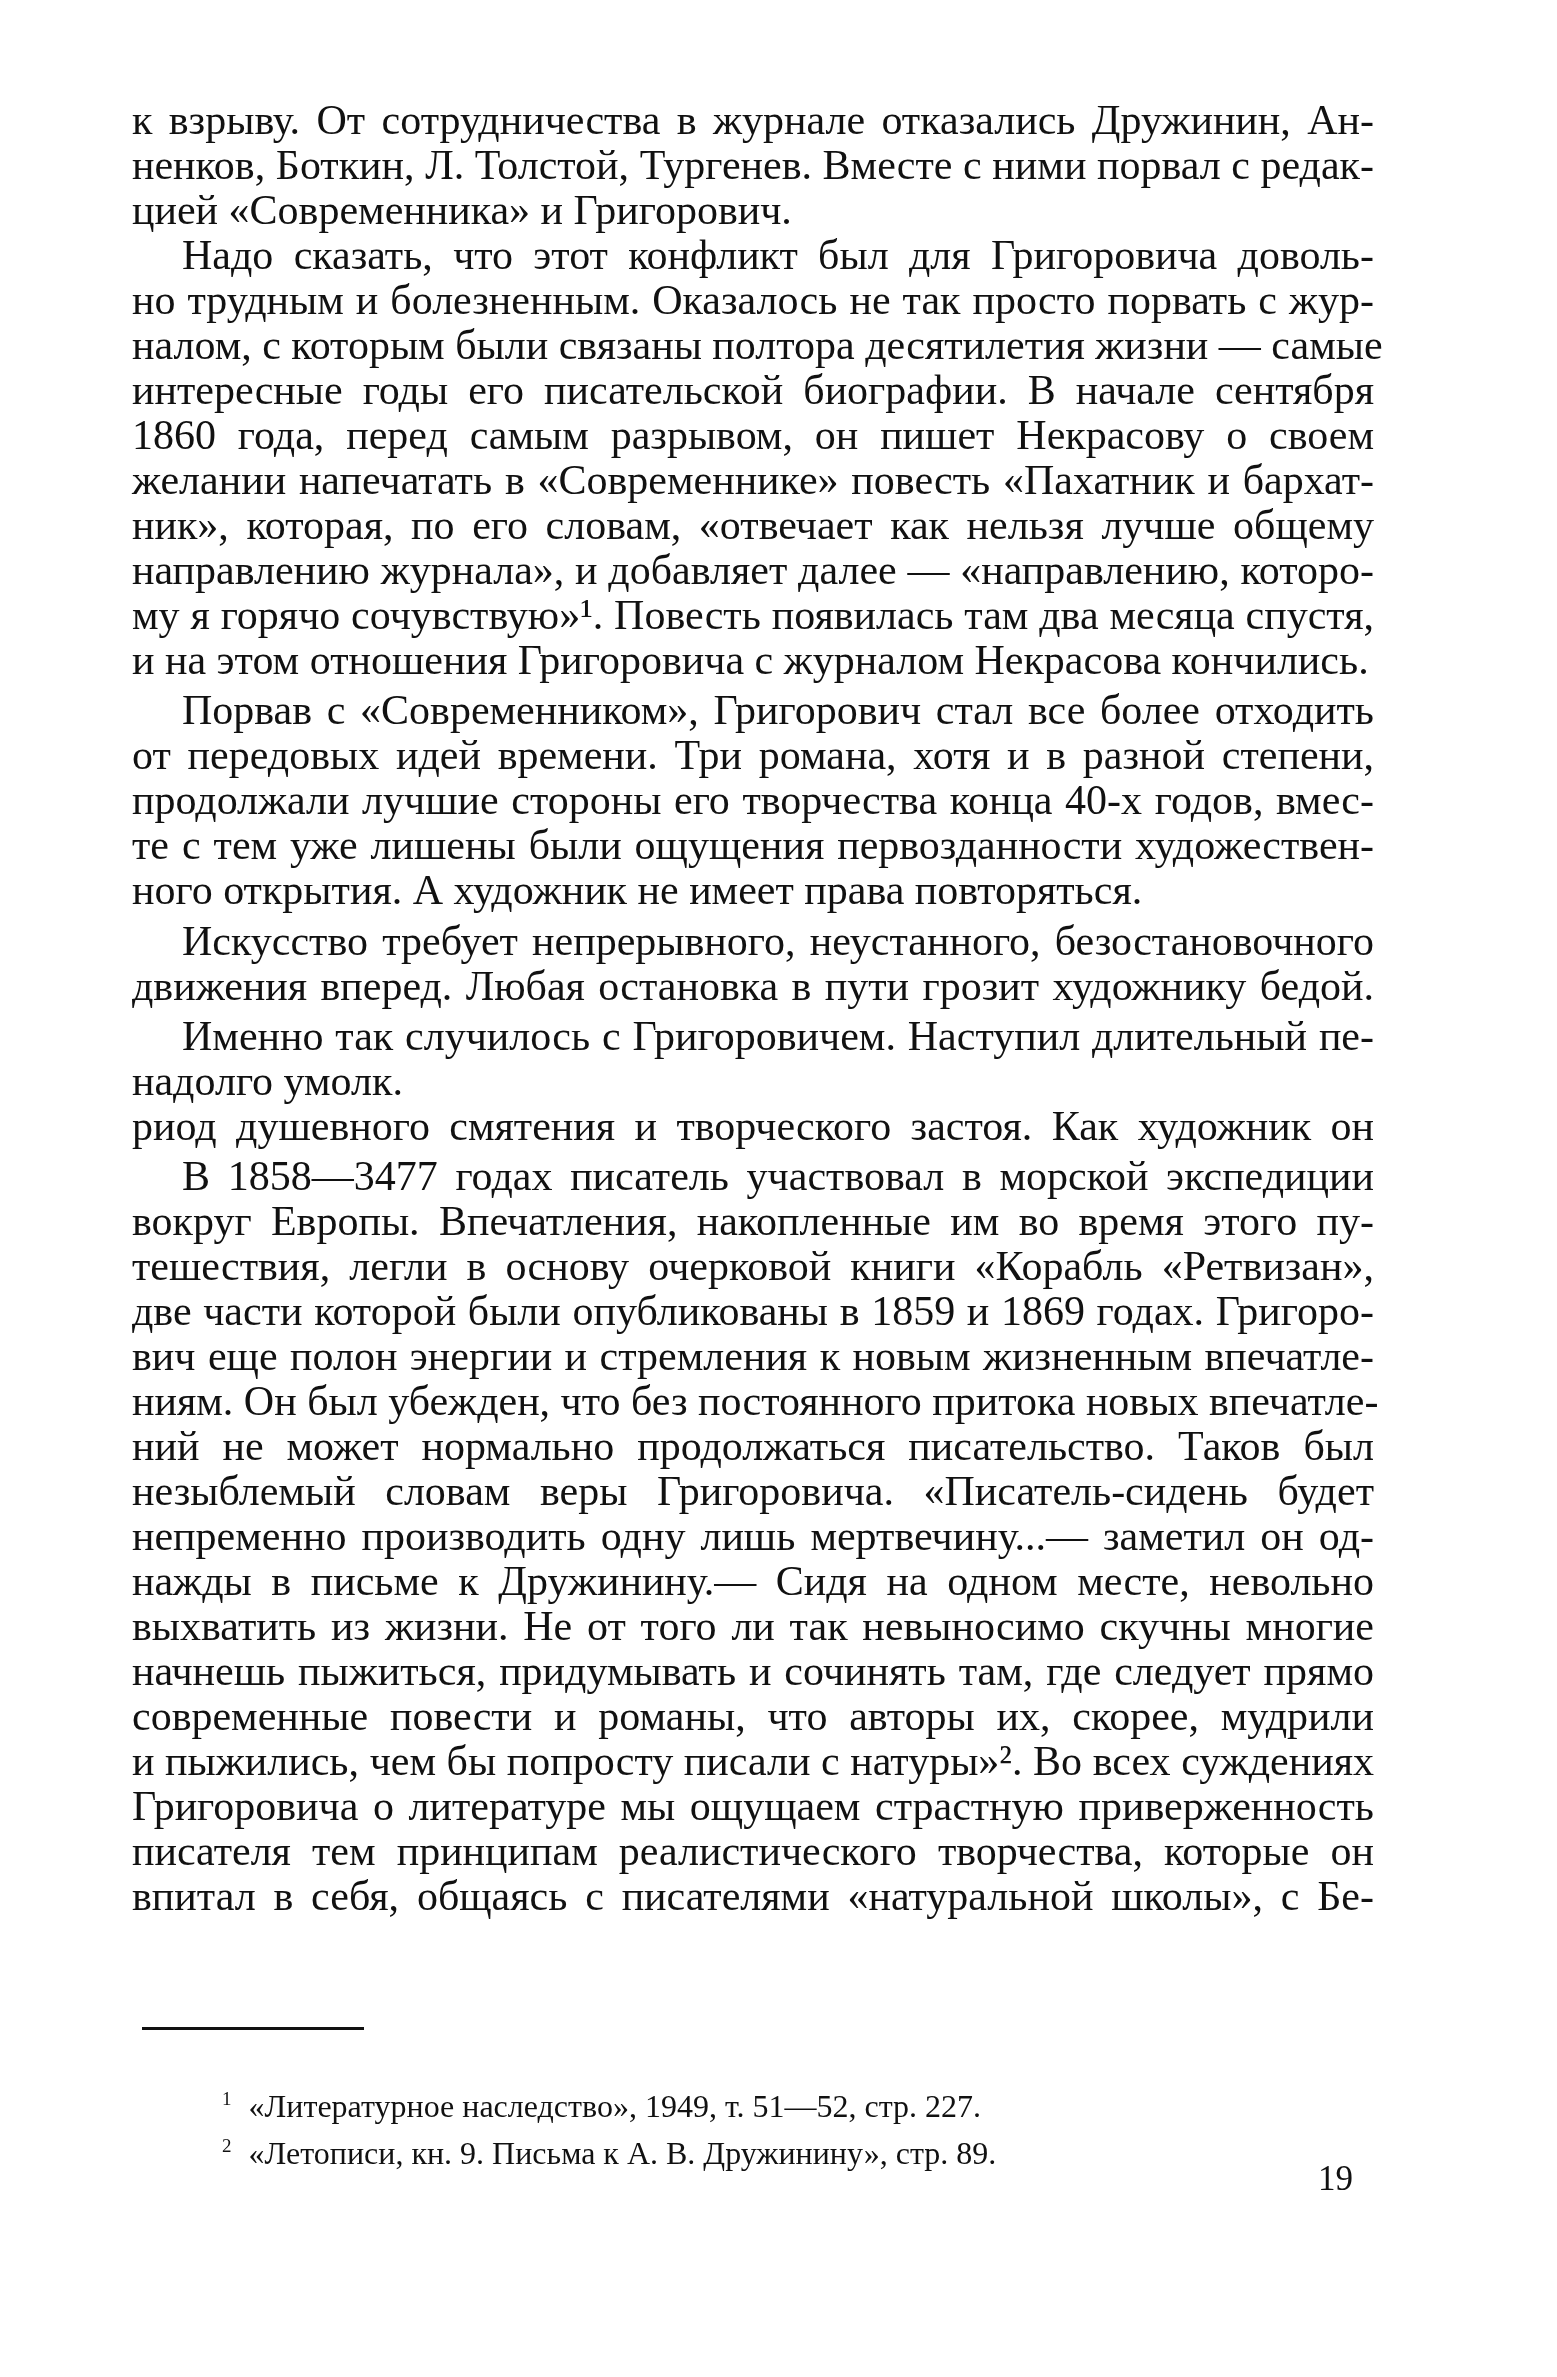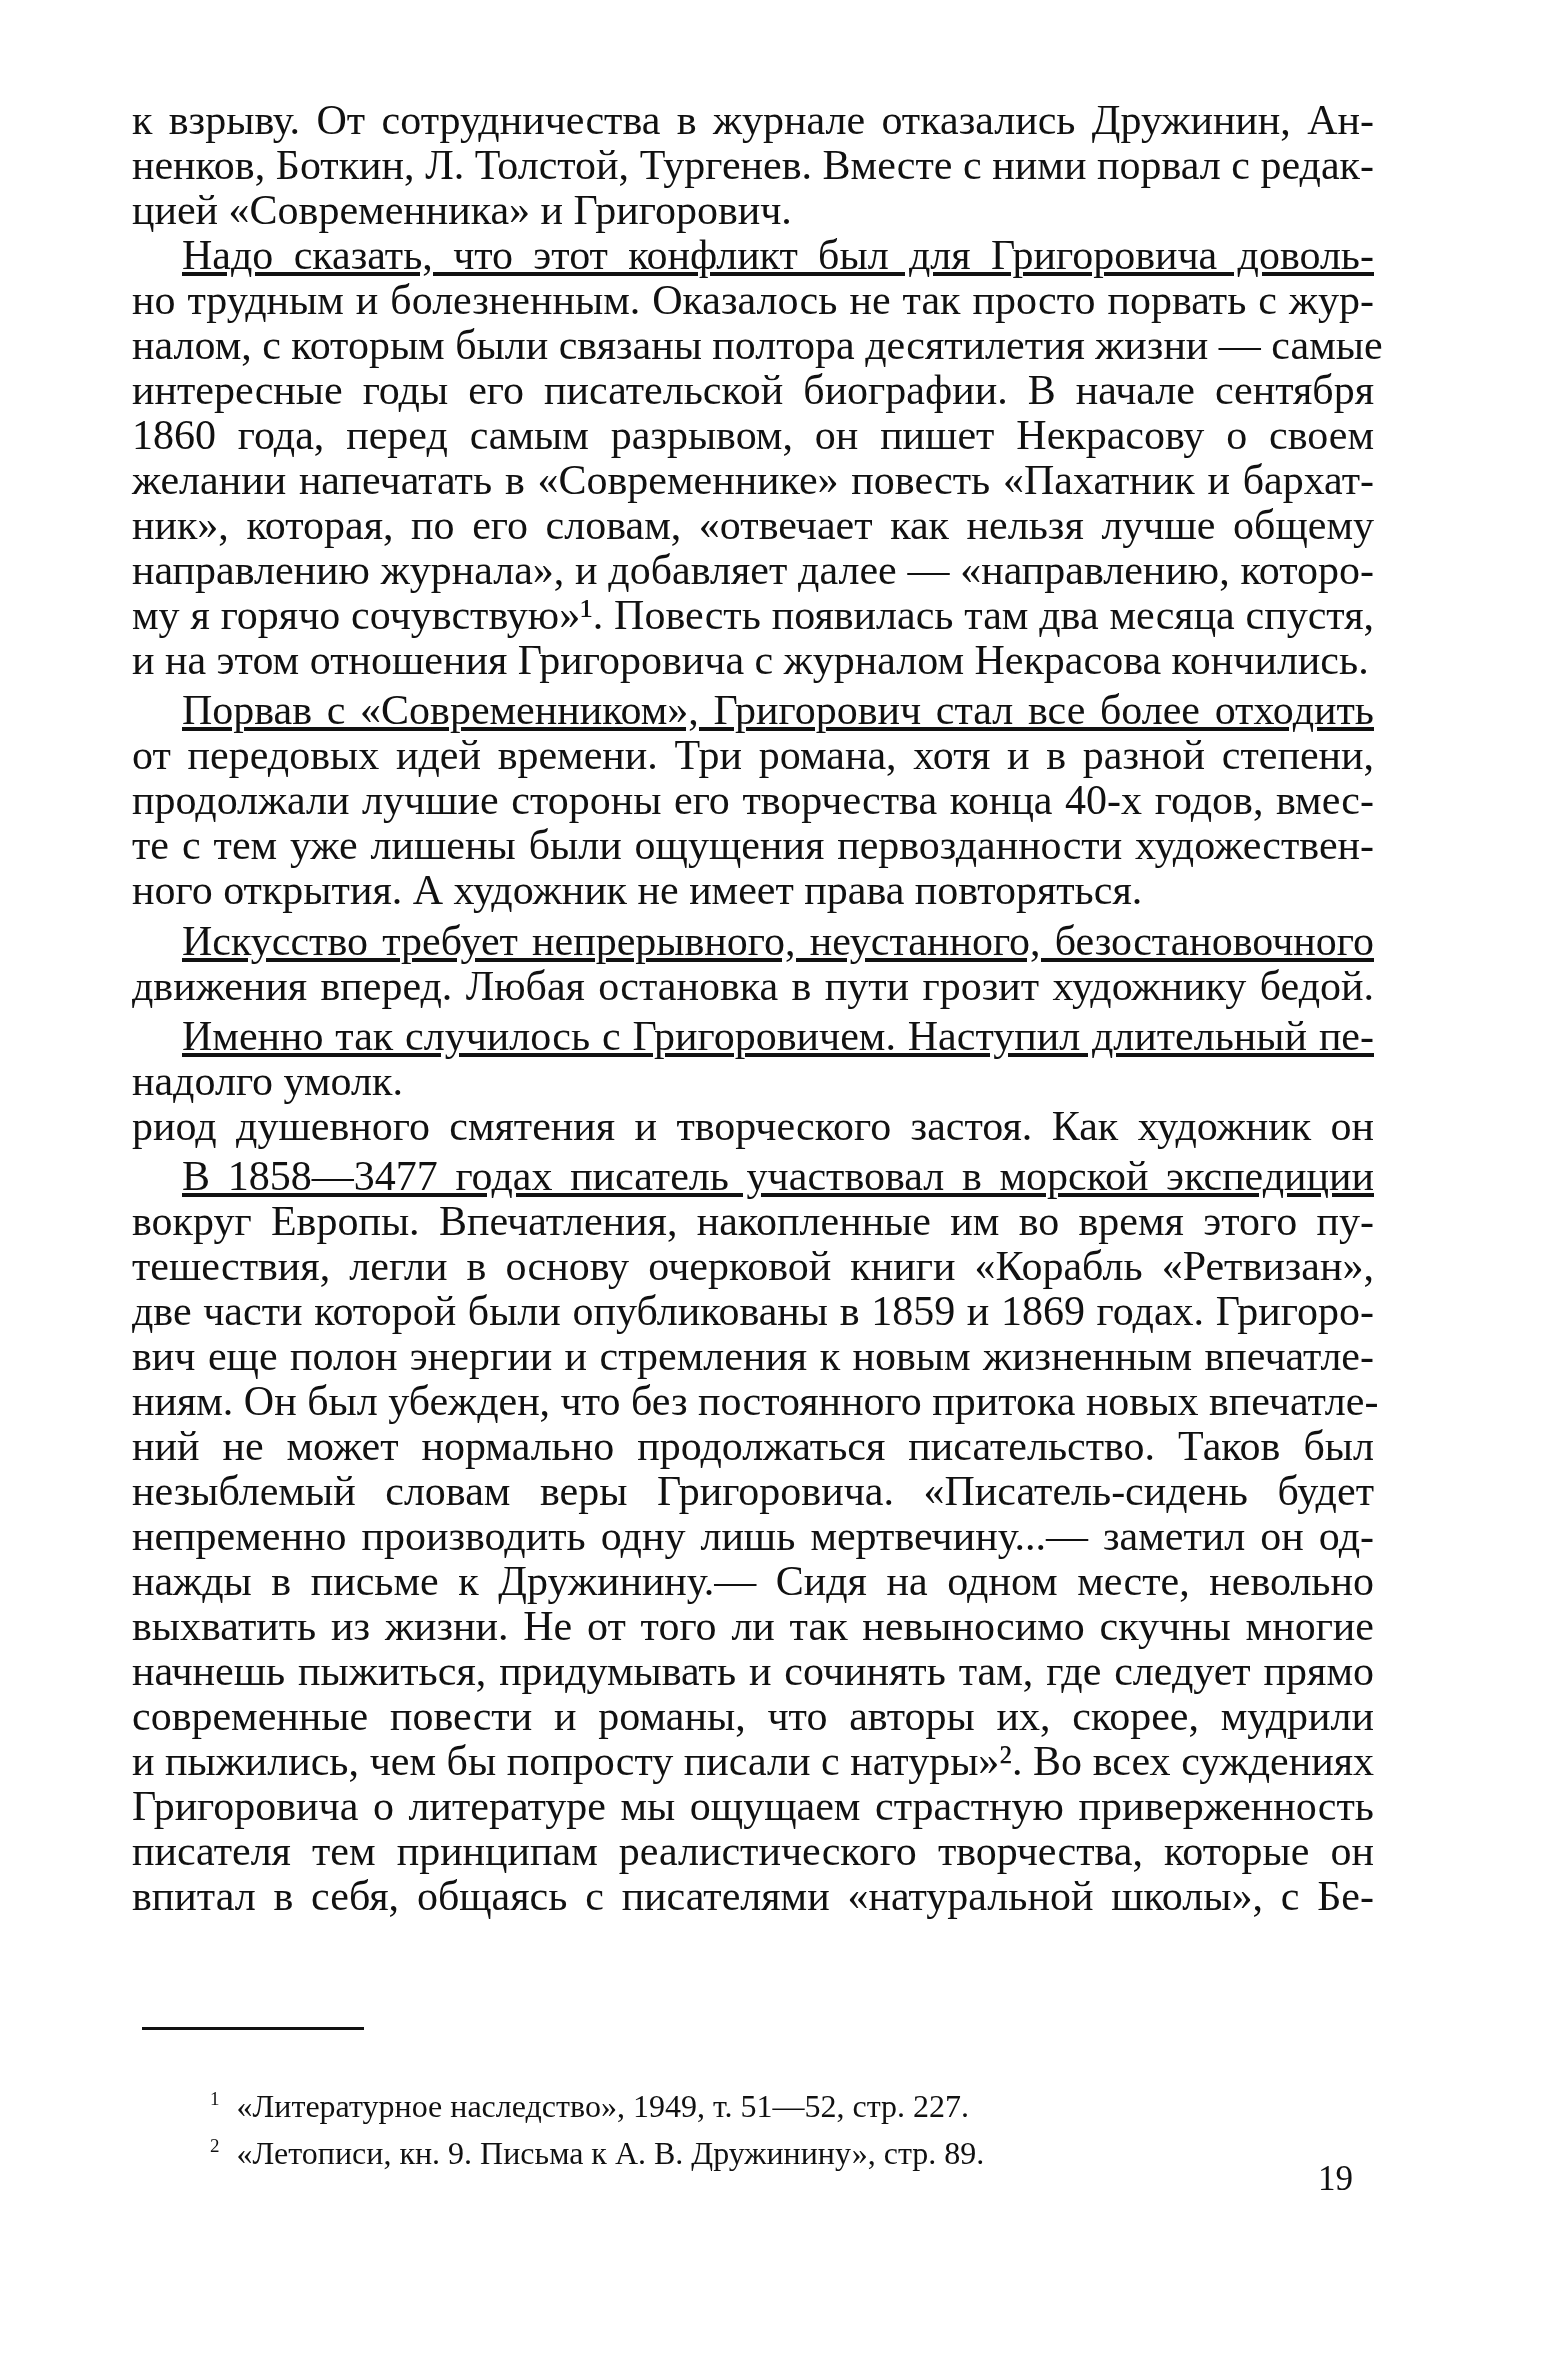--- a/index.html
+++ b/index.html
@@ -17,26 +17,26 @@
     line-height: 45px;
     height: 45px;
     white-space: nowrap;
     text-align: justify;
     text-align-last: justify;
     letter-spacing: 0px;
     font-stretch: condensed;
     transform-origin: left center;
   }
   .line.last { text-align-last: left; }
-  .line.indent { padding-left: 50px; text-decoration: underline; }
+  .line.indent { padding-left: 50px; }
   .para-gap { height: 5.3px; }
   .footnote-rule {
     position: absolute; left: 142px; top: 2027px; width: 222px; height: 3.2px; background: #111;
   }
-  .footnotes { position: absolute; left: 210px; top: 2079px; }
+  .footnotes { position: absolute; left: 222px; top: 2079px; }
   .footnote { font-size: 32px; line-height: 39px; white-space: nowrap; }
   .fn-mark { font-size: 19px; vertical-align: 11.7px; margin-right: 16px; display: inline-block; width: 10.6px; }
   .page-number {
     position: absolute; left: 1318px; top: 2159px; font-size: 35px; font-weight: normal;
   }
 </style>
 </head>
 <body>
 
 <div class="page-body">

